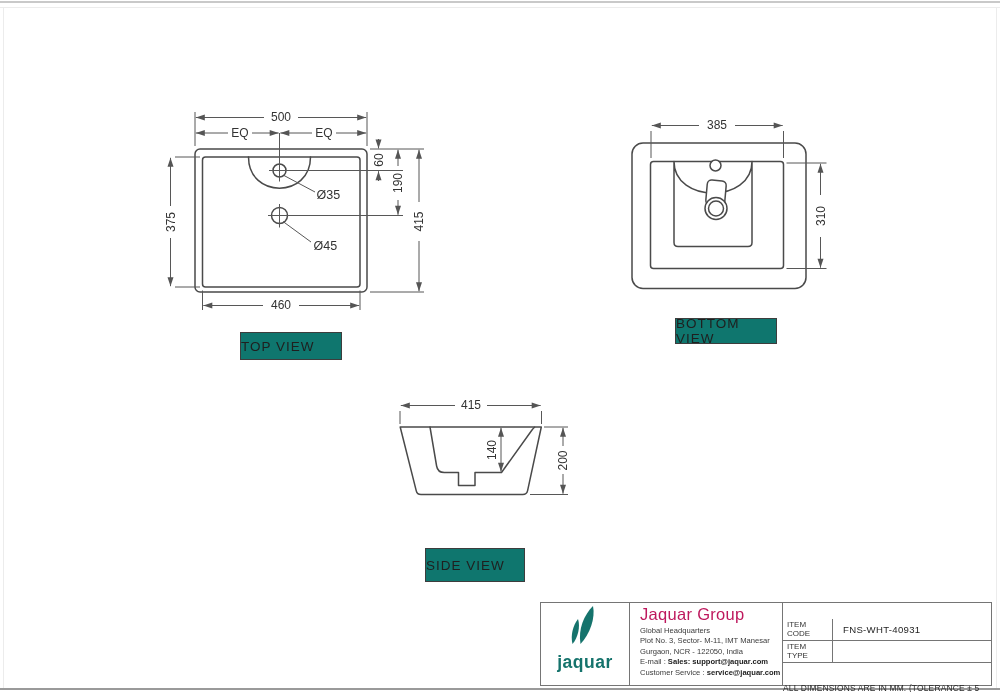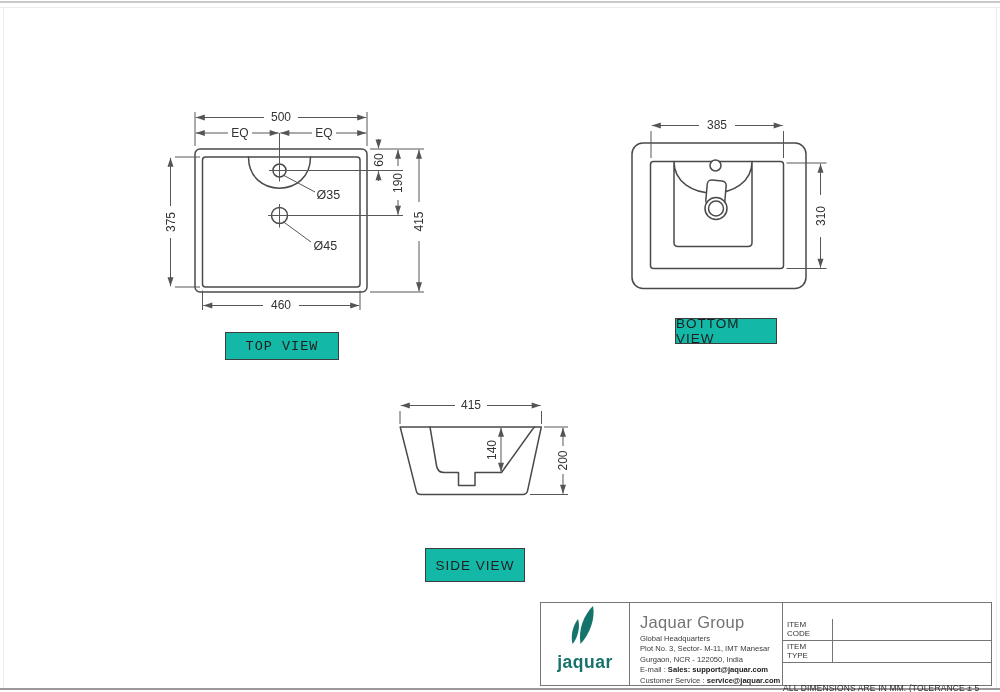--- a/index.html
+++ b/index.html
@@ -8,34 +8,34 @@
   
   .frame{position:absolute;background:#c9c9c9;}
   .frame.faint{background:#ececec;}
   
   #drawing{position:absolute;left:0;top:0;}
   .obj{stroke:#4a4a4a;stroke-width:1.5;fill:none;stroke-linejoin:round;stroke-linecap:round;}
   .dim{stroke:#575757;stroke-width:1;fill:none;}
   .dimtext{fill:#333;font-size:12px;text-anchor:middle;font-family:"Liberation Sans",sans-serif;}
   .diatext{fill:#333;font-size:12.5px;text-anchor:start;font-family:"Liberation Sans",sans-serif;}
   
-  .vlabel{position:absolute;border:1.5px solid #3d3d3d;background:#14b8a6;display:flex;
-          align-items:center;justify-content:center;font-size:13.5px;letter-spacing:1px;
+  .vlabel{position:absolute;border:1.5px solid #3d3d3d;background:#0f766e;display:flex;
+          align-items:center;font-size:13.5px;letter-spacing:1px;
           color:#1f1f1f;box-sizing:border-box;}
   
   #titleblock{position:absolute;left:540px;top:602px;width:452px;height:84px;
               border:1.5px solid #757575;background:#fff;box-sizing:border-box;}
   .tb-cell{position:absolute;box-sizing:border-box;}
   #tb-logo{left:0;top:0;width:89px;height:100%;border-right:1.3px solid #757575;}
   #tb-logo svg{position:absolute;left:28px;top:3px;}
   #tb-wordmark{position:absolute;left:0;top:49px;width:100%;text-align:center;
                color:#15736c;font-size:17.5px;font-weight:bold;letter-spacing:.5px;}
   #tb-company{left:89px;top:0;width:153px;height:100%;border-right:1.3px solid #757575;
               padding:2px 0 0 10px;}
-  .tb-name{font-size:16.5px;color:#737373;letter-spacing:.3px;margin:8px 0 2px 0;}
+  .tb-name{font-size:16.5px;color:#be185d;letter-spacing:.3px;margin:0 0 2px 0;}
   .tb-addr{font-size:7.6px;line-height:10.4px;color:#3a3a3a;}
   .tb-addr b{color:#1c1c1c;}
   #tb-rows{left:242px;top:16px;right:0;height:100%;}
   .tb-row{position:absolute;left:0;right:0;border-bottom:1.2px solid #757575;display:flex;}
   .tb-row .lab{width:50px;border-right:1.2px solid #757575;font-size:8px;color:#333;
                display:flex;align-items:center;padding-left:4px;box-sizing:border-box;word-spacing:5px;}
   .tb-row .val{flex:1;font-size:9.6px;color:#1e1e1e;display:flex;align-items:center;
                padding-left:10px;letter-spacing:.3px;}
   .tb-note{position:absolute;left:0;right:0;bottom:0;height:16.5px;display:flex;
            align-items:center;justify-content:center;font-size:8.4px;color:#2a2a2a;letter-spacing:.2px;}
@@ -160,21 +160,21 @@
     <line x1="563" y1="446" x2="563" y2="427.8" marker-end="url(#arr)"></line>
     <line x1="563" y1="474" x2="563" y2="493.7" marker-end="url(#arr)"></line>
   </g>
   <g>
     <text class="dimtext" x="471" y="409.3">415</text>
     <text class="dimtext" transform="translate(495.5 450) rotate(-90)">140</text>
     <text class="dimtext" transform="translate(567 460.5) rotate(-90)">200</text>
   </g>
 </svg>
 
-<div class="vlabel" style="left:225px;top:332px;width:114px;height:28px;font-family:Liberation Mono, monospace;">
+<div class="vlabel" style="left:240px;top:332px;width:102px;height:28px;">
   <span>TOP VIEW</span>
 </div>
 <div class="vlabel" style="left:675px;top:318px;width:102px;height:26px;">
   <span>BOTTOM VIEW</span>
 </div>
 <div class="vlabel" style="left:425px;top:548px;width:100px;height:34px;">
   <span>SIDE VIEW</span>
 </div>
 
 <div id="titleblock">
@@ -191,19 +191,20 @@
       <div>Global Headquarters</div>
       <div>Plot No. 3, Sector- M-11, IMT Manesar</div>
       <div>Gurgaon, NCR - 122050, India</div>
       <div><span>E-mail : </span><b>Sales: support@jaquar.com</b></div>
       <div><span>Customer Service : </span><b>service@jaquar.com</b></div>
     </div>
   </div>
   <div id="tb-rows" class="tb-cell">
     <div class="tb-row" style="top:0;height:20.5px;">
       <div class="lab">ITEM CODE</div>
+      <div class="val">FNS-WHT-40931</div>
     </div>
     <div class="tb-row" style="top:20.5px;height:22.5px;gap:24px;">
       <div class="lab">ITEM TYPE</div>
     </div>
     <div class="tb-note">ALL DIMENSIONS ARE IN MM. (TOLERANCE ± 5 MM)</div>
   </div>
 </div>
 
 </body></html>

